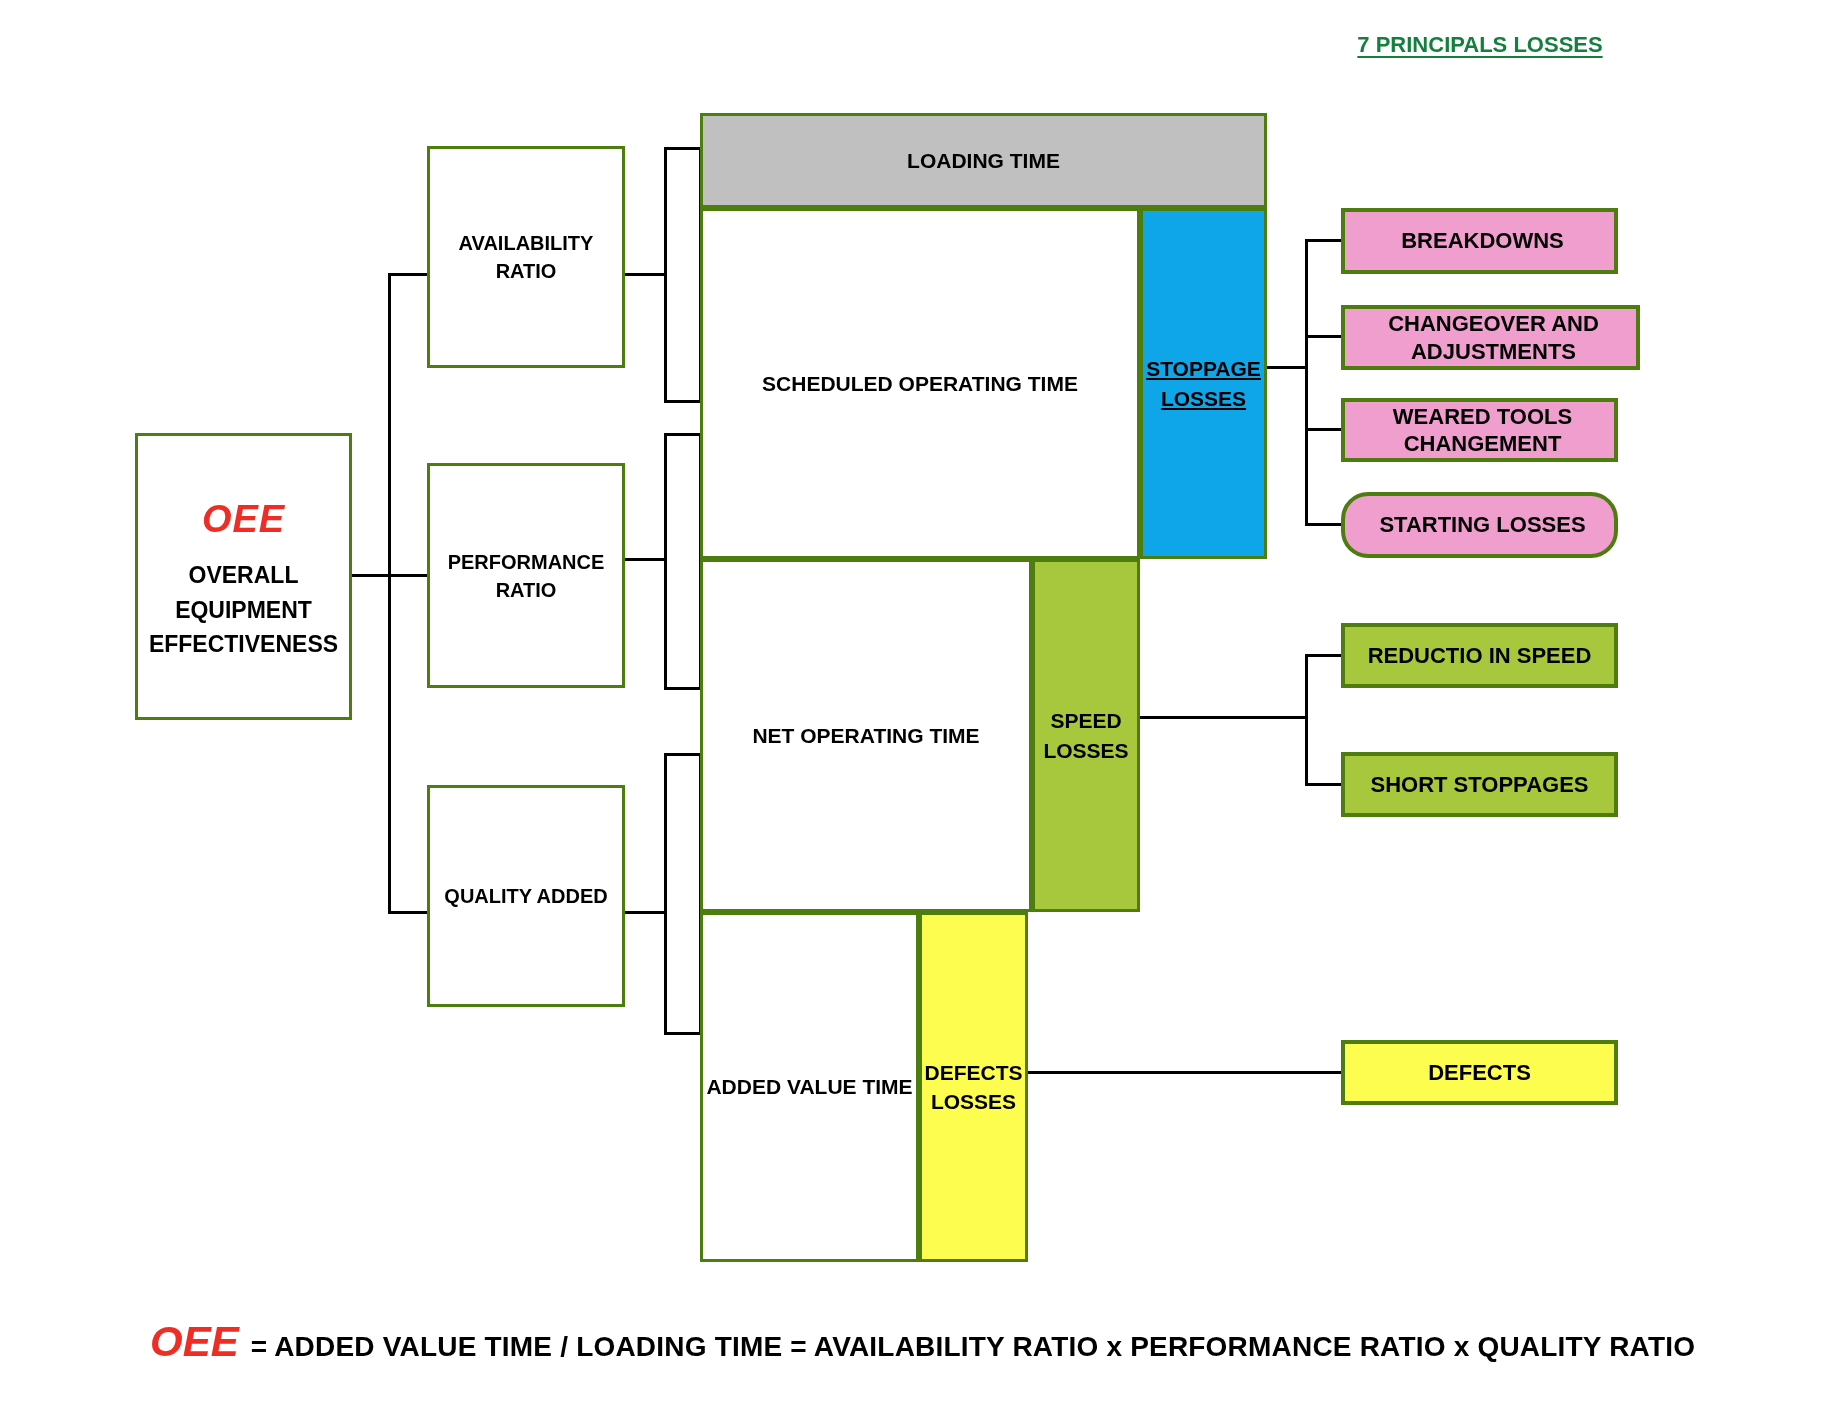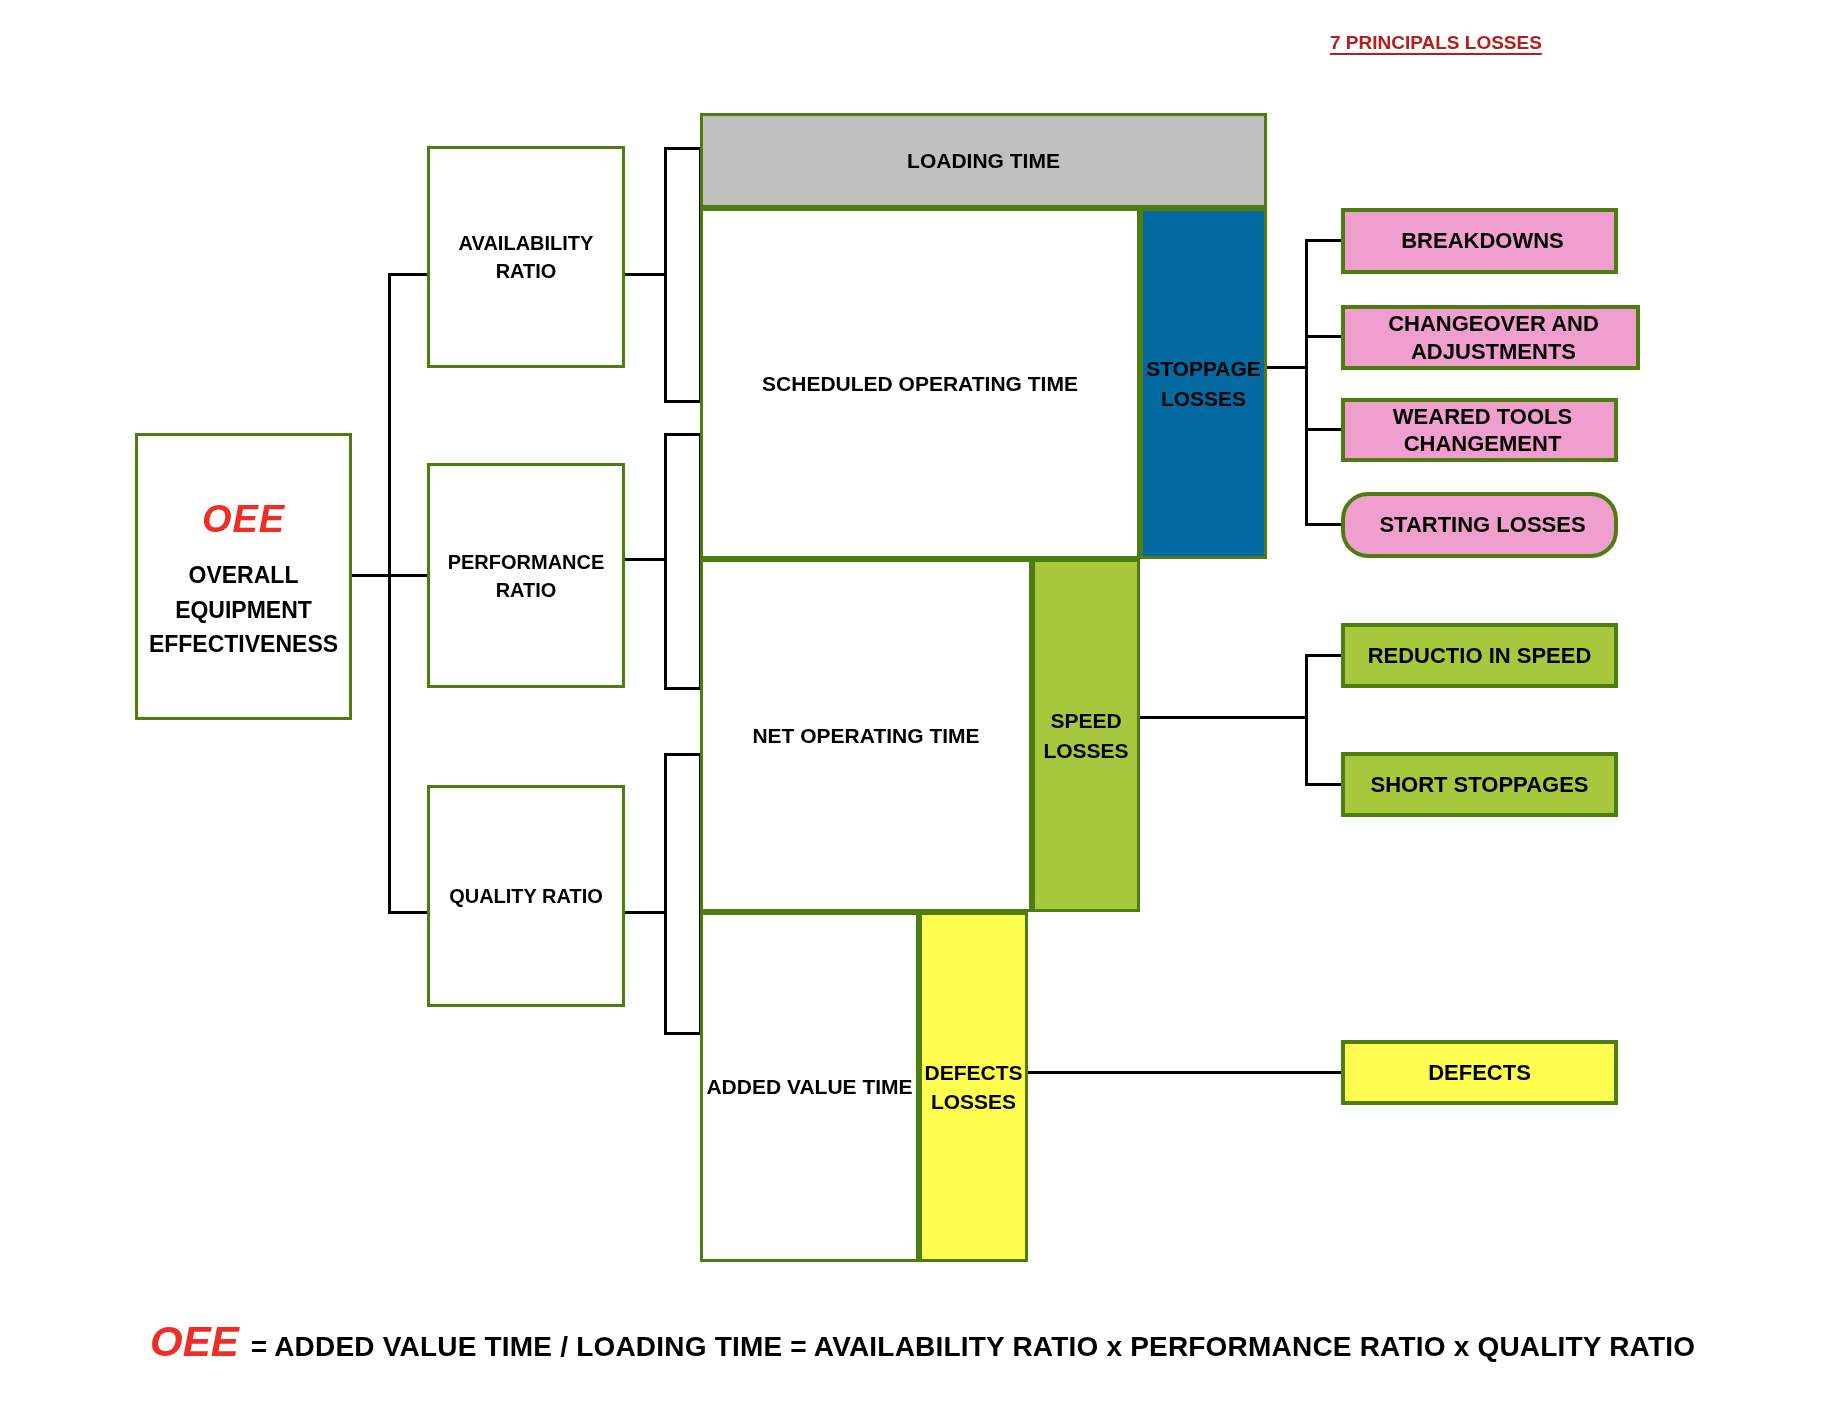--- a/index.html
+++ b/index.html
@@ -15,33 +15,33 @@
   }
   
   .oee-box{flex-direction:column;font-size:23px;line-height:1.5;}
   .oee-acronym{color:#ee2d24;font-size:38px;font-style:italic;font-weight:bold;margin-bottom:10px;letter-spacing:1px;}
   .ratio-box{font-size:20px;line-height:1.4;padding:0 14px;}
   
   .bracket{position:absolute;box-sizing:border-box;border:3px solid #000;background:transparent;}
   
   .bar{border-width:3px;font-size:21px;line-height:1.4;}
   .bar-loading{background:#c0c0c0;}
-  .col-stoppage{background:#0369a1;padding:0 6px;}
+  .col-stoppage{background:#0ea5e9;padding:0 6px;text-decoration:underline;}
   .col-speed{background:#a7c83d;padding:0 6px;}
   .col-defects{background:#fdfd50;padding:0 6px;}
   
   .loss-box{border-width:4px;font-size:22px;line-height:1.25;padding:0 10px;}
   .loss-pink{background:#ef9ecd;padding-left:16px;}
   .loss-green{background:#a7c83d;}
   .loss-yellow{background:#fdfd50;}
   
   .main-title{
-    position:absolute;left:1330px;top:32px;width:300px;text-align:left;
-    font-size:19px;font-weight:bold;text-decoration:underline;
-    text-decoration-thickness:2px;text-underline-offset:4px;color:#b91c1c;
+    position:absolute;left:1330px;top:32px;width:300px;text-align:center;
+    font-size:22px;font-weight:bold;text-decoration:underline;
+    text-decoration-thickness:2px;text-underline-offset:4px;color:#15803d;
   }
   
   .formula{
     position:absolute;left:150px;top:1318px;width:1560px;
     display:flex;align-items:baseline;gap:12px;white-space:nowrap;
   }
   .formula-oee{color:#ee2d24;font-size:42px;font-style:italic;font-weight:bold;}
   .formula-rest{color:#000;font-size:28px;font-weight:bold;letter-spacing:0.2px;}
 </style>
 </head>
@@ -58,21 +58,21 @@
     <div>EFFECTIVENESS</div>
   </div>
 
   <div class="line" style="left:352px;top:574px;width:75px;height:3px;"></div>
   <div class="line" style="left:388px;top:273px;width:3px;height:641px;"></div>
   <div class="line" style="left:388px;top:273px;width:39px;height:3px;"></div>
   <div class="line" style="left:388px;top:911px;width:39px;height:3px;"></div>
 
   <div class="box ratio-box" style="left:427px;top:146px;width:198px;height:222px;">AVAILABILITY RATIO</div>
   <div class="box ratio-box" style="left:427px;top:463px;width:198px;height:225px;">PERFORMANCE RATIO</div>
-  <div class="box ratio-box" style="left:427px;top:785px;width:198px;height:222px;">QUALITY RATIO</div>
+  <div class="box ratio-box" style="left:427px;top:785px;width:198px;height:222px;">QUALITY ADDED</div>
 
   <div class="line" style="left:625px;top:273px;width:39px;height:3px;"></div>
   <div class="line" style="left:625px;top:558px;width:39px;height:3px;"></div>
   <div class="line" style="left:625px;top:911px;width:39px;height:3px;"></div>
 
   <div class="bracket" style="left:664px;top:147px;width:38px;height:256px;"></div>
   <div class="bracket" style="left:664px;top:433px;width:38px;height:257px;"></div>
   <div class="bracket" style="left:664px;top:753px;width:38px;height:282px;"></div>
 
   <div class="box bar bar-loading" style="left:700px;top:113px;width:567px;height:95px;">LOADING TIME</div>

